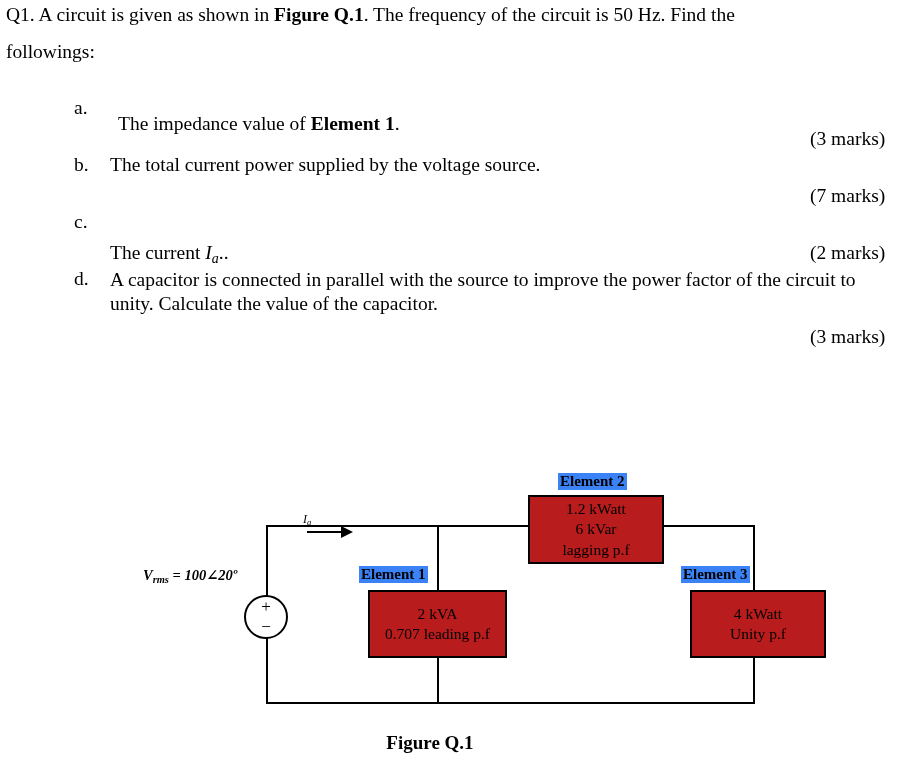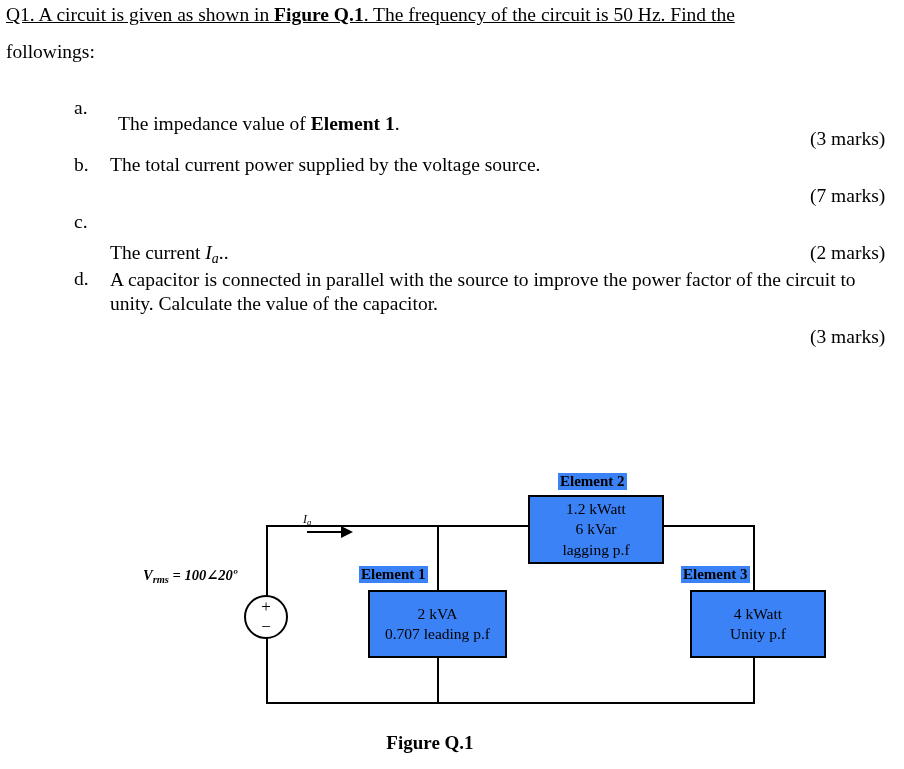--- a/index.html
+++ b/index.html
@@ -23,21 +23,21 @@
     top: 0;
     width: 904px;
   }
 
   .intro-line {
     position: absolute;
     font-size: 19.5px;
     line-height: 1.0;
     white-space: nowrap;
   }
-  #intro-line-1 { left: 6px;  top: 5px; text-decoration: underline; }
+  #intro-line-1 { left: 6px;  top: 5px; }
   #intro-line-2 { left: 6px;  top: 42px; }
   .sub-marker {
     position: absolute;
     font-size: 19.5px;
     text-align: left;
   }
   .sub-text {
     position: absolute;
     font-size: 19.5px;
   }
@@ -80,21 +80,21 @@
   .wire {
     position: absolute;
     background: #000000;
   }
   .wire-h { height: 2px; }
   .wire-v { width: 2px; }
 
   .elem-box {
     position: absolute;
     border: 2.5px solid #000000;
-    background: #3b82f6;
+    background: #b91c1c;
     box-sizing: border-box;
     display: flex;
     flex-direction: column;
     align-items: center;
     justify-content: center;
     font-size: 15.5px;
     line-height: 1.30;
     z-index: 4;
   }
   .elem-box div { white-space: nowrap; }

